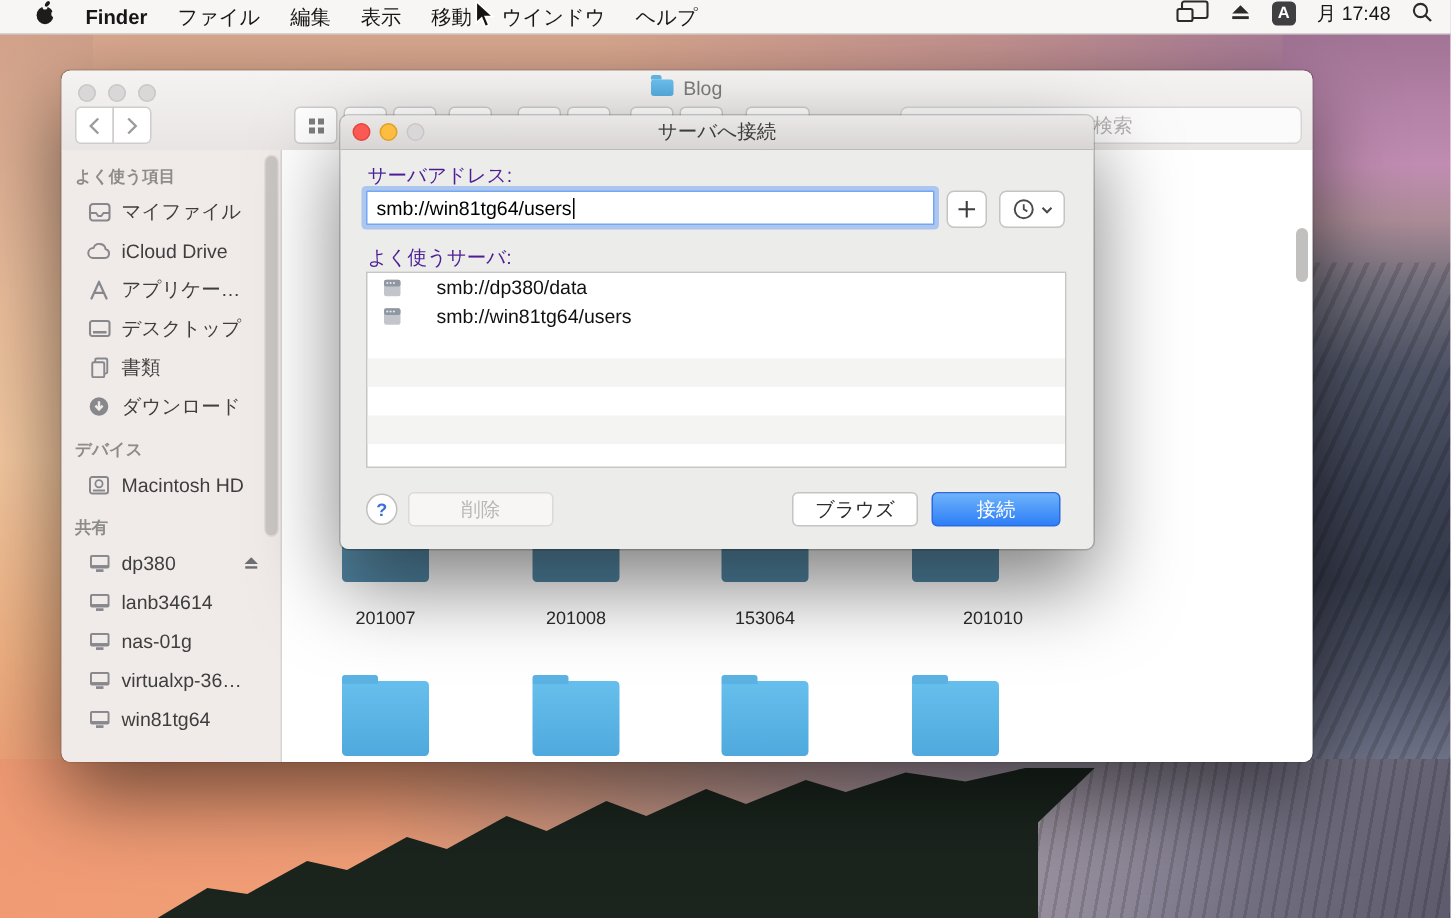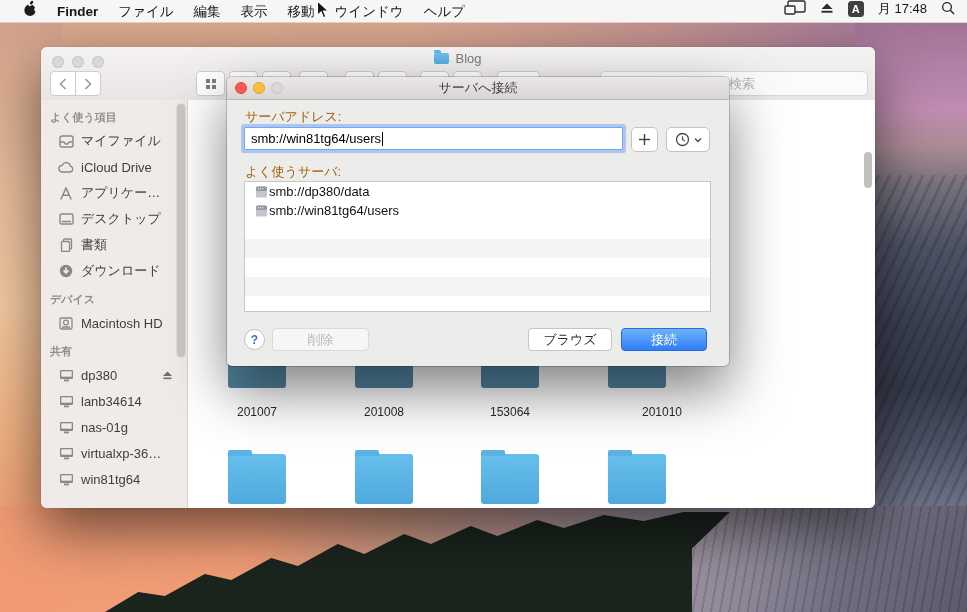--- a/index.html
+++ b/index.html
@@ -90,30 +90,30 @@
   .dialog{position:absolute;left:227px;top:77px;width:502px;height:289px;background:#ececeb;
       border-radius:5px;z-index:20;
       box-shadow:0 0 0 1px rgba(0,0,0,.18),0 24px 55px rgba(0,0,0,.5);}
   .dlg-titlebar{position:absolute;top:0;left:0;width:100%;height:22px;
       background:linear-gradient(#eae8e7,#d8d5d4);border-bottom:1px solid #bdbab9;
       border-radius:5px 5px 0 0;display:flex;align-items:center;}
   .dlg-title{position:absolute;width:100%;text-align:center;font-size:13px;color:#3c3c3c;}
   .dlg-lights{display:flex;gap:6px;padding-left:8px;z-index:1;}
   .tl-red{background:#fc5955;border:1px solid #e2453c;box-sizing:border-box;}
   .tl-yellow{background:#fdbd41;border:1px solid #dfa023;box-sizing:border-box;}
-  .dlg-label{position:absolute;font-size:13px;color:#a16207;text-align:center;}
+  .dlg-label{position:absolute;font-size:13px;color:#4c1d95;text-align:center;}
   .addr-field{position:absolute;left:17px;top:50px;width:379px;height:23px;background:#fff;
       border:1px solid #72a7f1;border-radius:1px;box-shadow:0 0 0 3px rgba(110,160,245,.5);
       box-sizing:border-box;display:flex;align-items:center;padding-left:6px;font-size:13px;color:#000;}
   .caret{display:inline-block;width:1px;height:14px;background:#000;margin-left:1px;}
   .sq-btn{position:absolute;background:#fff;border:1px solid #c6c4c3;border-radius:5px;
       box-sizing:border-box;display:flex;align-items:center;justify-content:center;color:#3e3e3e;}
   .srv-list{position:absolute;left:17px;top:104px;width:467px;height:131px;background:#fff;
       border:1px solid #c8c6c5;box-sizing:border-box;overflow:hidden;}
-  .srv-row{height:19px;display:flex;align-items:center;gap:0;padding-left:9px;
+  .srv-row{height:19px;display:flex;align-items:center;gap:22px;padding-left:9px;
       font-size:13px;color:#111;}
   .srv-row.stripe{background:#f4f4f3;}
   .help-btn{position:absolute;left:17px;top:252px;width:21px;height:21px;border-radius:50%;
       background:#fff;border:1px solid #c2c0bf;box-sizing:border-box;display:flex;align-items:center;
       justify-content:center;font-size:12px;font-weight:bold;color:#3a6fd8;}
   .dlg-btn{position:absolute;top:251px;height:23px;border-radius:4px;box-sizing:border-box;
       display:flex;align-items:center;justify-content:center;font-size:13px;}
   .btn-disabled{left:45px;width:97px;background:#f7f6f5;border:1px solid #dcdad9;color:#b9b7b6;}
   .btn-plain{left:301px;width:84px;background:#fff;border:1px solid #c6c4c3;color:#2b2b2b;}
   .btn-primary{left:394px;width:86px;background:linear-gradient(#6db3fa,#2e7ef7);

